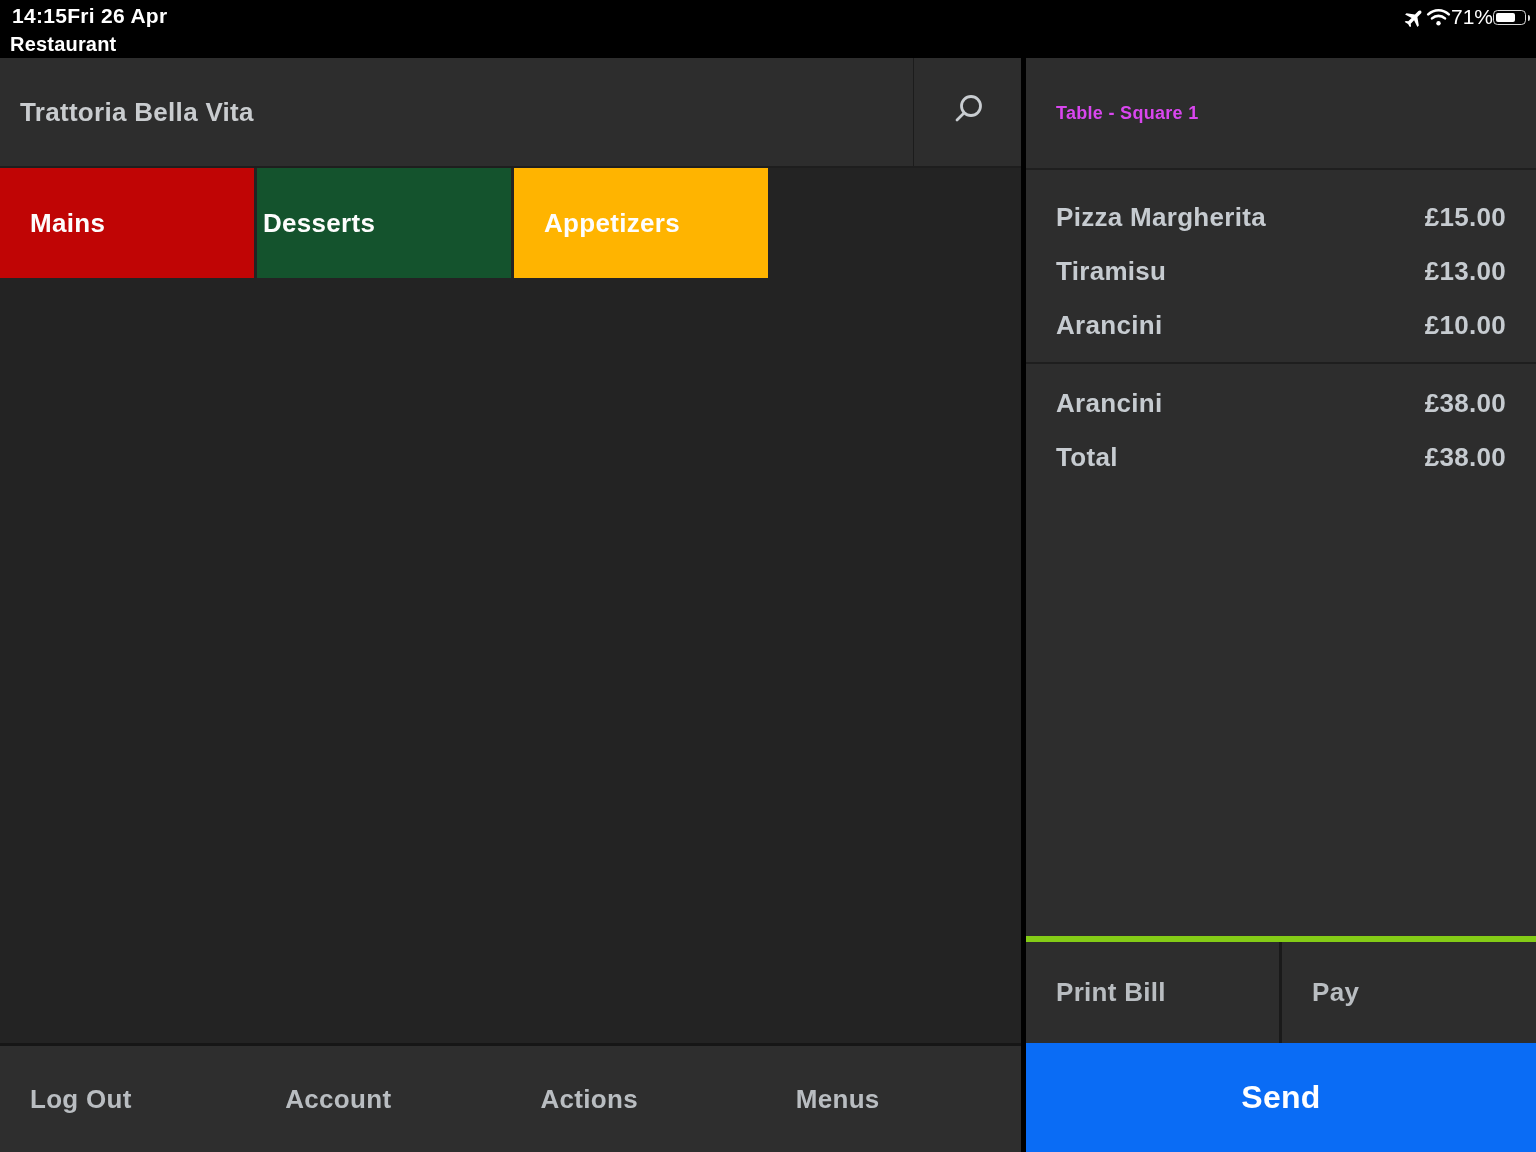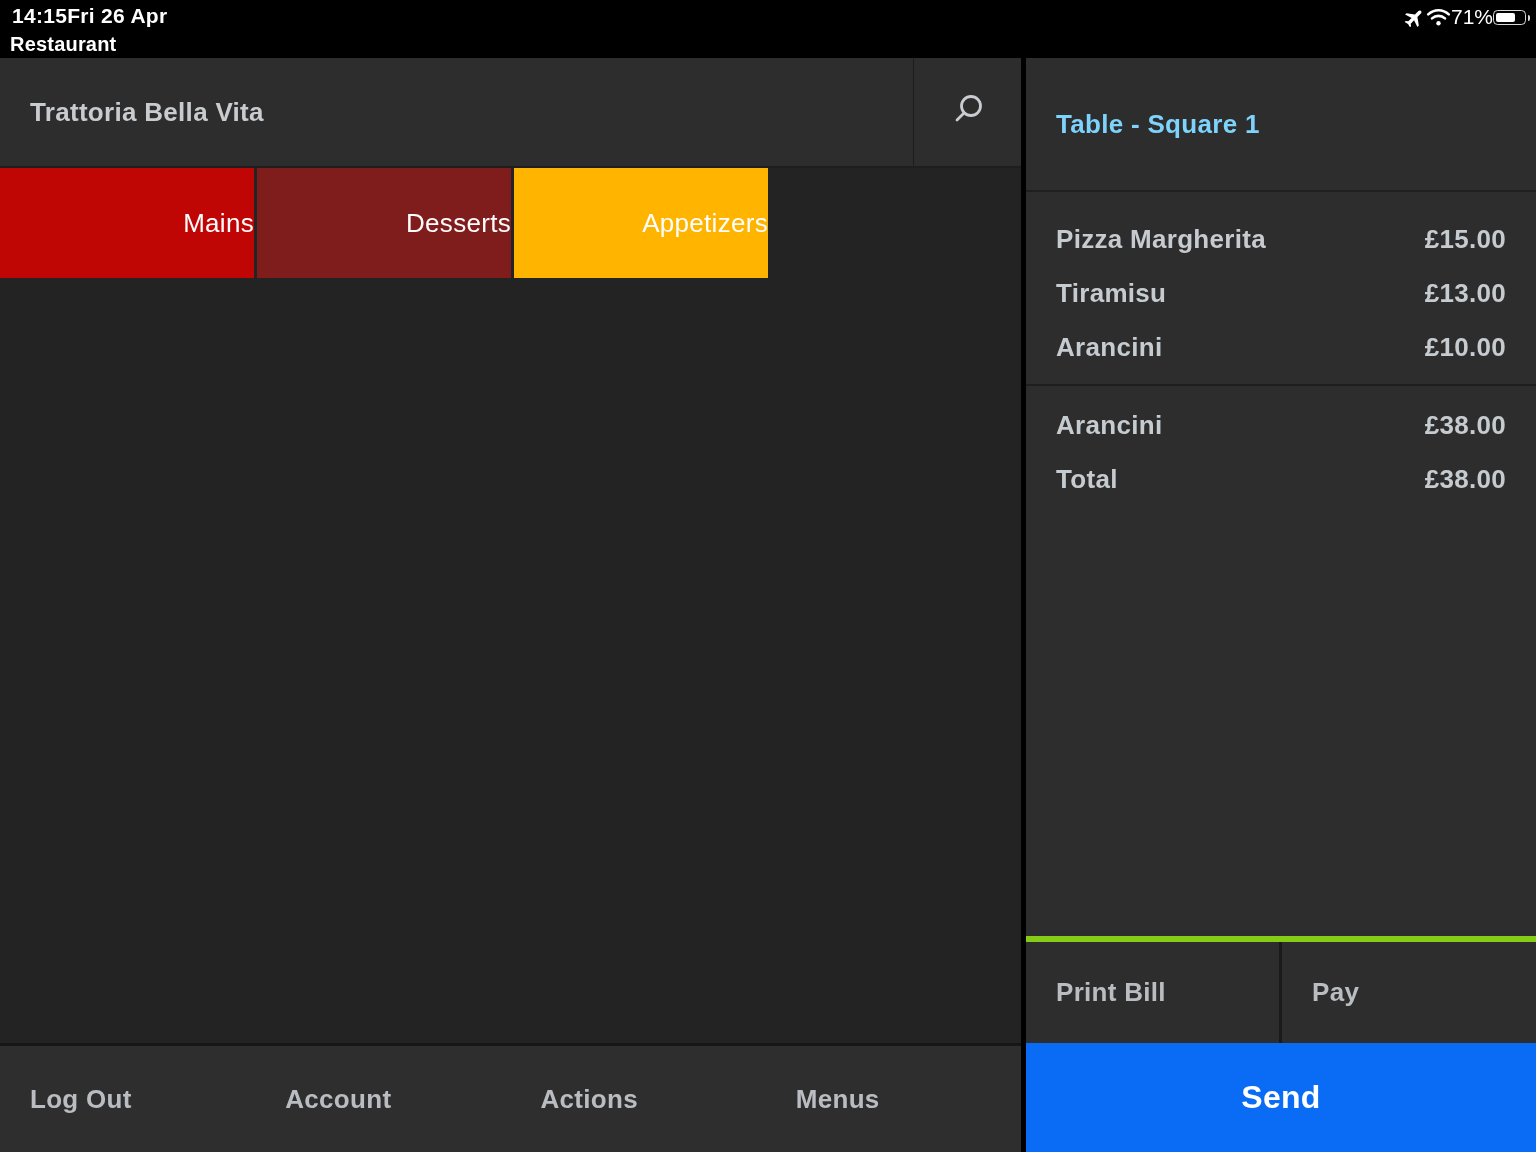--- a/index.html
+++ b/index.html
@@ -20,35 +20,35 @@
   .sicon { display: flex; align-items: center; }
 
   
   .main { flex: 1; display: flex; min-height: 0; }
   .left-col { width: 1021px; flex: none; display: flex; flex-direction: column; }
   .panel-gap { width: 5px; flex: none; background: #000; }
   .right-col { flex: 1; background: #2d2d2d; display: flex; flex-direction: column; min-height: 0; }
 
   
   .app-header { height: 110px; flex: none; background: #2d2d2d; display: flex; border-bottom: 2px solid #1e1e1e; }
-  .app-title { flex: 1; display: flex; align-items: center; padding-left: 30px; color: #c9cccf; font-size: 26px; font-weight: 600; letter-spacing: .3px; }
+  .app-title { flex: 1; display: flex; align-items: center; padding-left: 20px; color: #c9cccf; font-size: 26px; font-weight: 600; letter-spacing: .3px; }
   .search-btn { width: 108px; flex: none; border-left: 1px solid #1c1c1c; display: flex; align-items: center; justify-content: center; cursor: pointer; }
 
   
   .content { flex: 1; background: #232323; min-height: 0; }
   .tab-row { height: 110px; display: flex; }
-  .cat-tile { width: 254px; flex: none; margin-right: 3px; display: flex; align-items: center; padding-left: 30px; color: #fdfdfd; font-size: 26px; font-weight: 400; letter-spacing: .3px; cursor: pointer; justify-content: flex-end; }
+  .cat-tile { width: 254px; flex: none; margin-right: 3px; display: flex; align-items: center; padding-left: 30px; color: #fdfdfd; font-size: 26px; font-weight: 700; letter-spacing: .3px; cursor: pointer; }
 
   
   .bbar-sep { height: 3px; flex: none; background: #161616; }
   .bottom-bar { height: 106px; flex: none; background: #1a1a1a; display: flex; }
   .bottom-bar .bcell { flex: 1; background: #2e2e2e; display: flex; align-items: center; padding-left: 30px; color: #b9bdc1; font-size: 26px; font-weight: 600; letter-spacing: .3px; cursor: pointer; }
 
   
-  .panel-header { height: 134px; flex: none; display: flex; align-items: center; padding-left: 30px; color: #7dd3fc; font-size: 26px; font-weight: 600; letter-spacing: .3px; border-bottom: 2px solid #1f1f1f; }
+  .panel-header { height: 112px; flex: none; display: flex; align-items: center; padding-left: 30px; color: #d946ef; font-size: 18px; font-weight: 600; letter-spacing: .3px; border-bottom: 2px solid #1f1f1f; }
   .order-items { padding-top: 20px; text-align: right; }
   .order-row { height: 54px; display: flex; align-items: center; justify-content: space-between; padding: 0 30px; color: #c6cbd0; font-size: 26px; font-weight: 600; letter-spacing: .3px; cursor: pointer; }
   .totals-divider { height: 2px; background: #1e1e1e; margin-top: 10px; }
   .totals { padding-top: 12px; }
   .spacer { flex: 1; }
   .actions-row { flex: none; height: 107px; border-top: 6px solid #84cc16; display: flex; }
   .action-cell { display: flex; align-items: center; padding-left: 30px; color: #b9bdc1; font-size: 26px; font-weight: 600; letter-spacing: .3px; cursor: pointer; }
   .action-print { width: 253px; flex: none; }
   .action-div { width: 3px; background: #1a1a1a; flex: none; }
   .action-pay { flex: 1; }
@@ -99,21 +99,21 @@
             </svg>
           </span>
         </div>
       </div>
 
       <div class="content">
         <div class="tab-row">
           <div class="cat-tile" style="background: rgb(192, 5, 5);">
             <span>Mains</span>
           </div>
-          <div class="cat-tile" style="background: #7f1d1d; padding-left: 6px;">
+          <div class="cat-tile" style="background: #14532d; padding-left: 6px;">
             <span>Desserts</span>
           </div>
           <div class="cat-tile" style="background: rgb(255, 180, 0);">
             <span>Appetizers</span>
           </div>
         </div>
       </div>
 
       <div class="bbar-sep"></div>
       <div class="bottom-bar">

